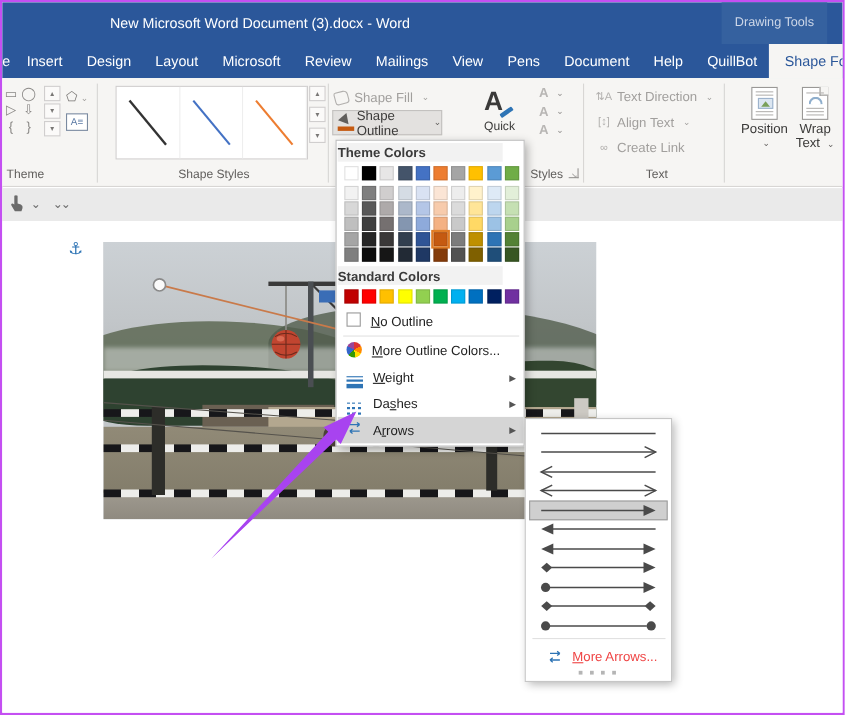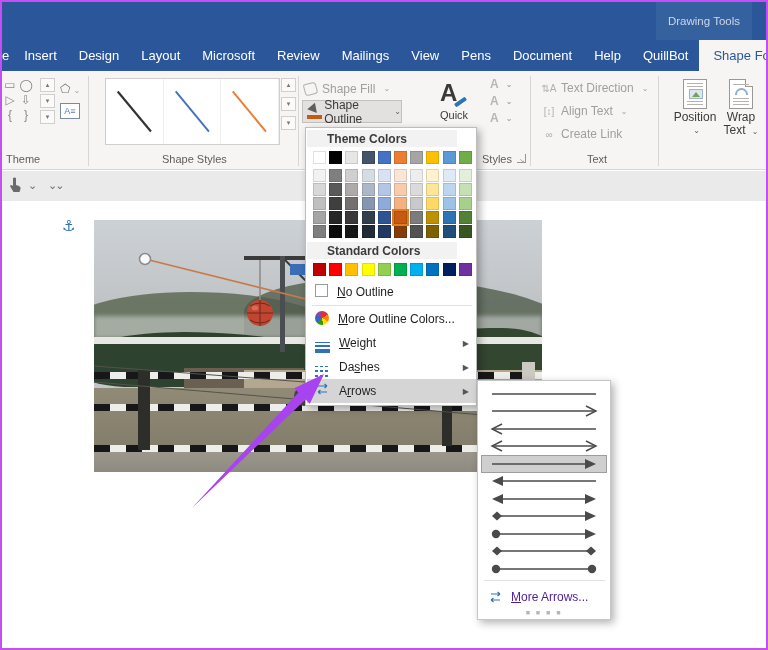--- a/index.html
+++ b/index.html
@@ -95,21 +95,21 @@
   .walk { left:0; top:226px; width:448px; height:26px; background:linear-gradient(180deg,#a09b90,#8f8a80); }
   .whitebar { left:0; top:117px; width:448px; height:7px; background:#e7e7e3; }
   .stripebar { height:7px; width:448px; left:0; background:repeating-linear-gradient(90deg,#17171a 0 16px,#ededea 16px 32px); }
   .post { background:#2d2d29; }
   .lightpost { background:#ccc9c3; }
 
   
   .menu { position:absolute; left:303px; top:125px; width:172px; height:279px; background:#fff; border:1px solid #bdbdbd;
           box-shadow:3px 3px 8px rgba(0,0,0,.3); z-index:50; font-size:12px; color:#1f1f1f; }
   .mhdr { position:absolute; left:1px; width:150px; height:17px; background:#f2f2f2; font-weight:bold; font-size:12px; color:#3b3b3b;
-          display:flex; align-items:center; padding-left:20px; }
+          display:flex; align-items:center; padding-left:0; }
   .cgrid { position:absolute; left:7px; display:grid; grid-template-columns:repeat(10,13px); column-gap:3.2px; }
   .sw { width:13px; height:13px; border:1px solid rgba(0,0,0,.12); }
   .sw.sel { outline:2px solid #e07c24; outline-offset:0; position:relative; z-index:2; }
   .vgrid { row-gap:1px; }
   .mi { position:absolute; left:1px; width:169px; height:24px; display:flex; align-items:center; padding-left:8px; gap:9px; }
   .mi.hl { background:#d5d5d5; }
   .mi .sub { position:absolute; right:7px; font-size:8px; color:#555; }
   .mi u { text-decoration:underline; }
   .msep { position:absolute; left:6px; width:160px; height:1px; background:#e1e1e1; }
   .ic-noline { width:13px; height:13px; background:#fff; border:1px solid #999; display:inline-block; }
@@ -119,34 +119,35 @@
   .ic-weight i { display:block; background:#2e74b5; }
   .ic-weight i:nth-child(1){height:1.5px;} .ic-weight i:nth-child(2){height:2.5px;} .ic-weight i:nth-child(3){height:4px;}
   .ic-dashes i { display:block; height:1.6px; background:repeating-linear-gradient(90deg,#2e74b5 0 3px,transparent 3px 5px); }
 
   
   .submenu { position:absolute; left:475px; top:378px; width:134px; height:240px; background:#fff; border:1px solid #c6c6c6;
              box-shadow:3px 3px 8px rgba(0,0,0,.3); z-index:60; }
   .arow { position:absolute; left:3px; width:126px; height:17.5px; display:flex; align-items:center; justify-content:center; }
   .arow.sel { background:#cfcfcf; border:1px solid #9d9d9d; }
   .more-row { position:absolute; left:3px; top:204px; width:126px; height:24px; display:flex; align-items:center; gap:8px; padding-left:7px;
-              font-size:12px; color:#4c1d95; }
+              font-size:12px; color:#ef4444;justify-content:center; }
   .more-row u { text-decoration:underline; }
   .subsep { position:absolute; left:6px; top:199px; width:121px; height:1px; background:#e1e1e1; }
   .grip { position:absolute; left:0; top:228px; width:132px; text-align:center; color:#b5b5b5; font-size:7px; letter-spacing:2px; }
 
   
   .anno { position:absolute; left:0; top:0; width:768px; height:650px; z-index:100; pointer-events:none; }
 </style>
 </head>
 <body>
 
 <div id="app">
 
   <div class="titlebar">
+    <span class="title-text">New Microsoft Word Document (3).docx  -  Word</span>
     <div class="ctx-group">Drawing Tools</div>
   </div>
 
   <div class="tabbar">
       <span class="tab first">e</span>
       <span class="tab">Insert</span>
       <span class="tab">Design</span>
       <span class="tab">Layout</span>
       <span class="tab">Microsoft</span>
       <span class="tab">Review</span>

